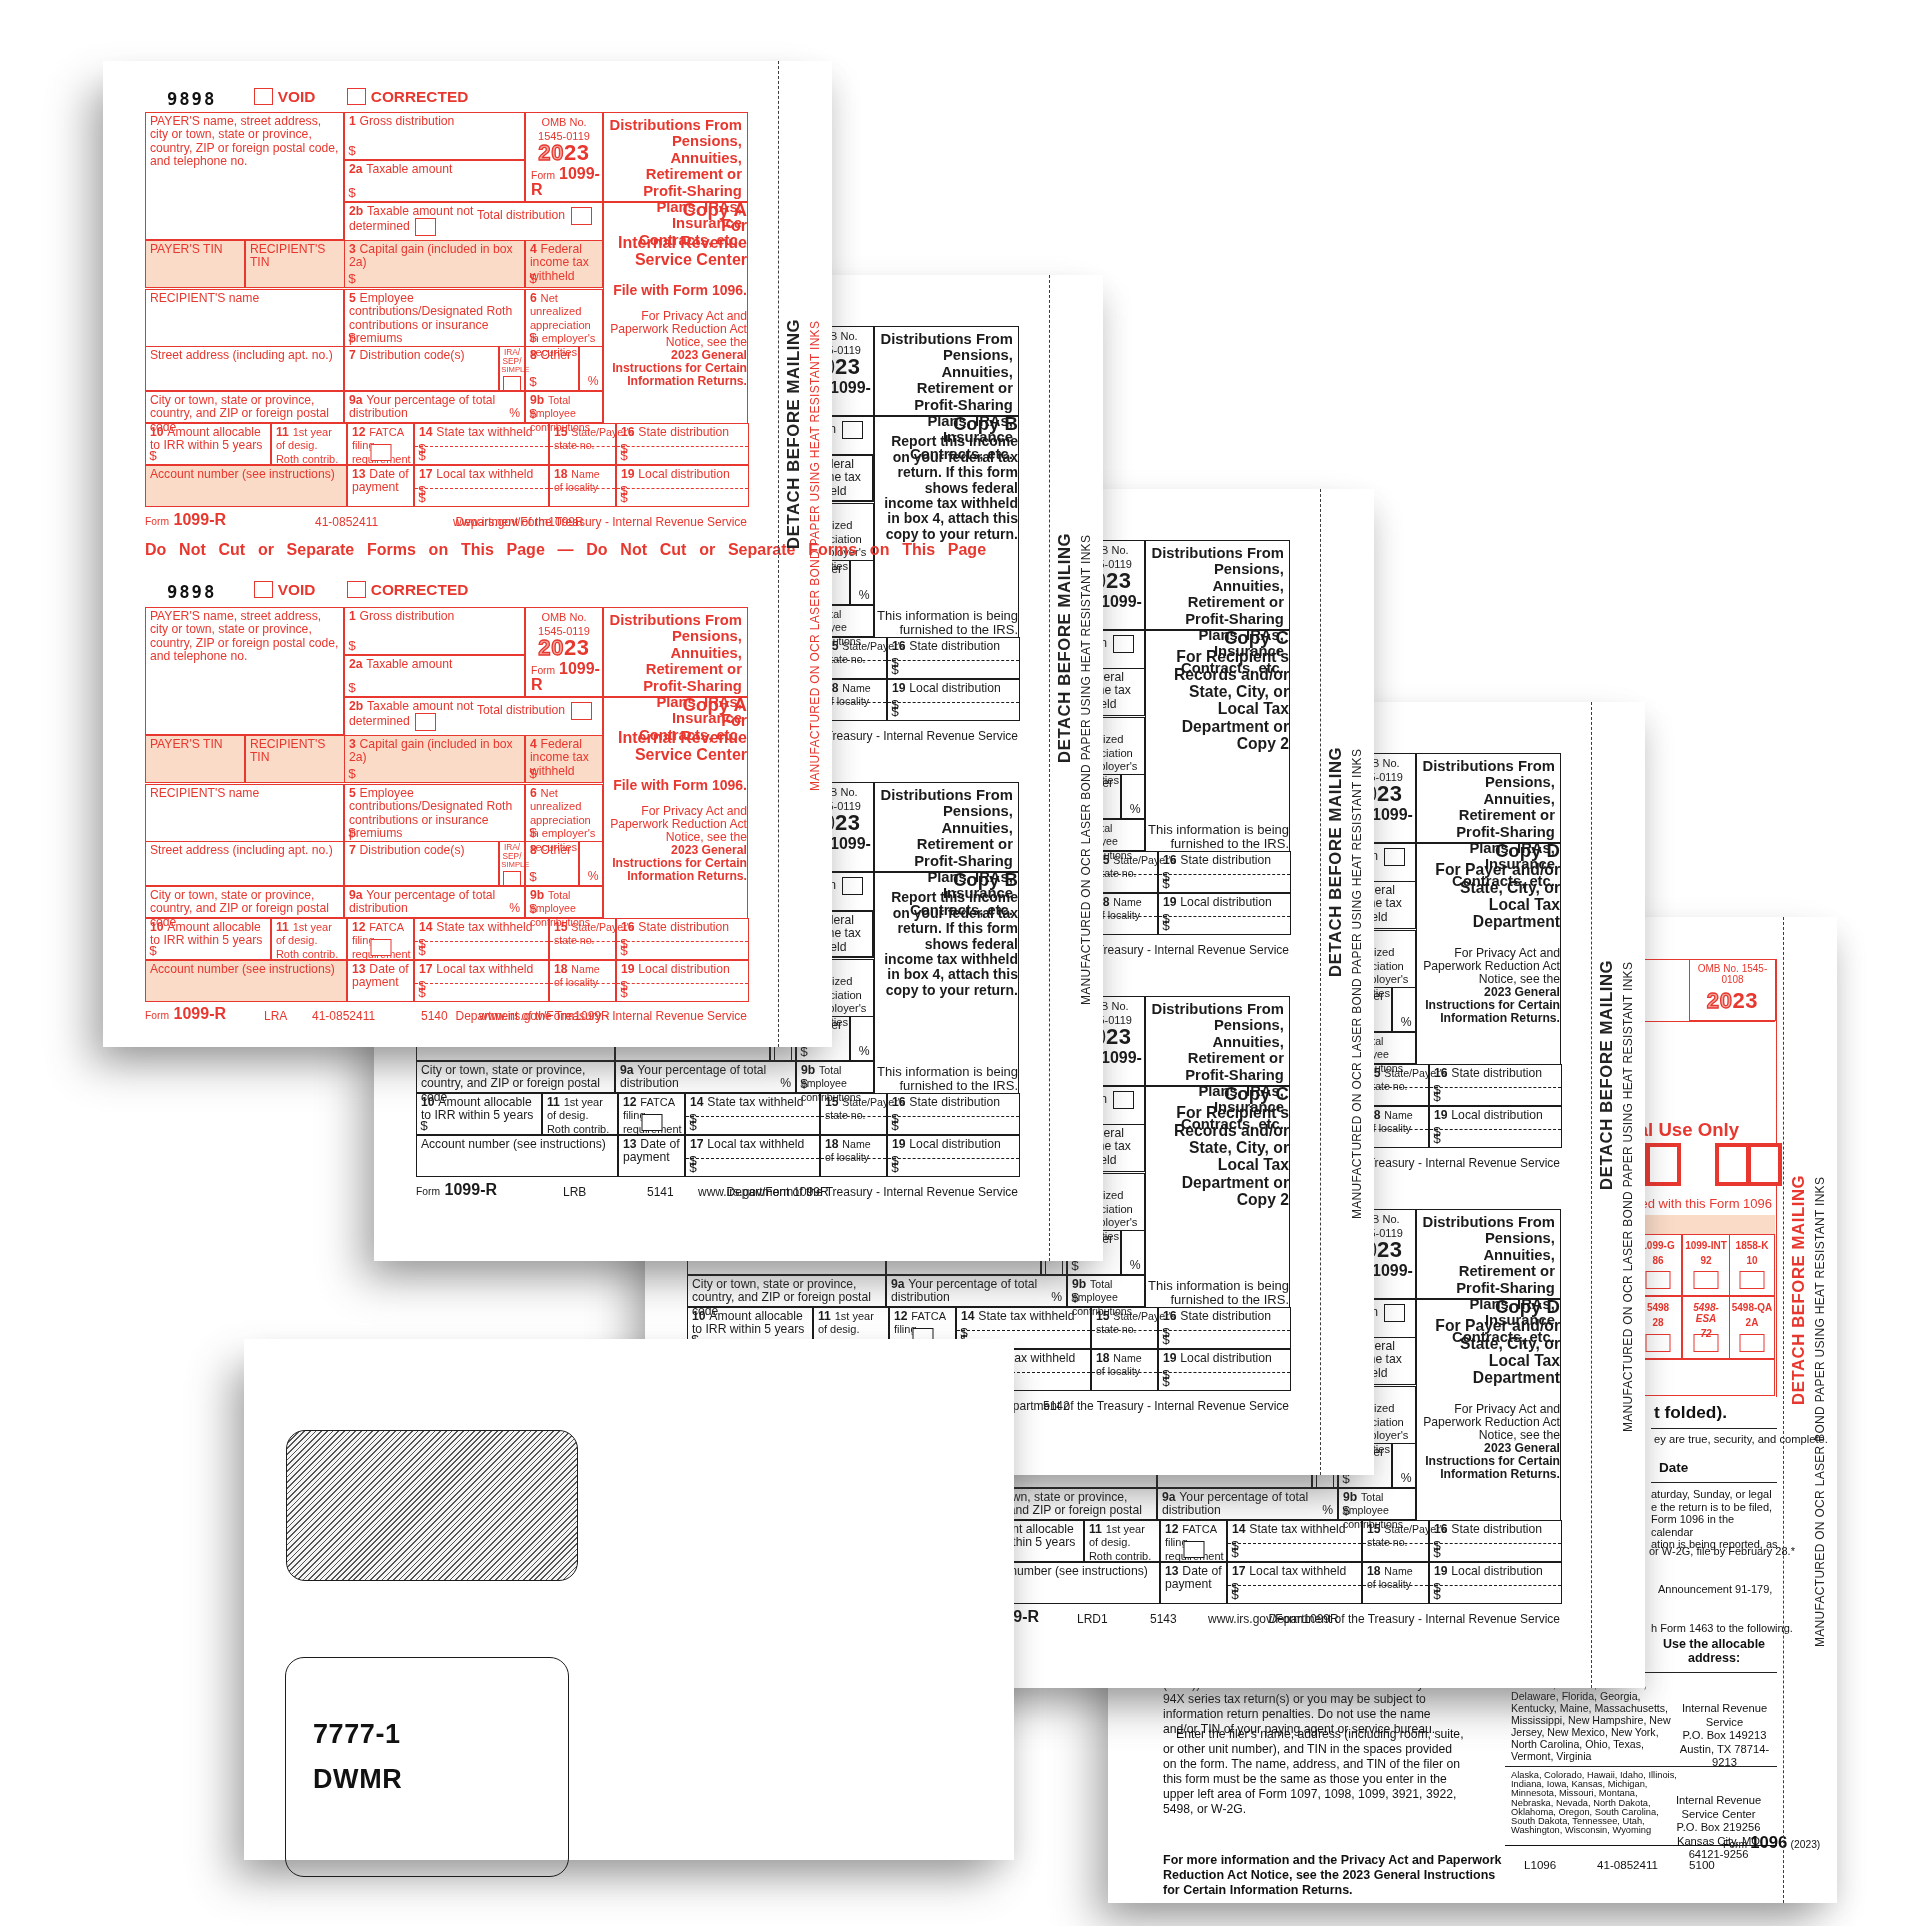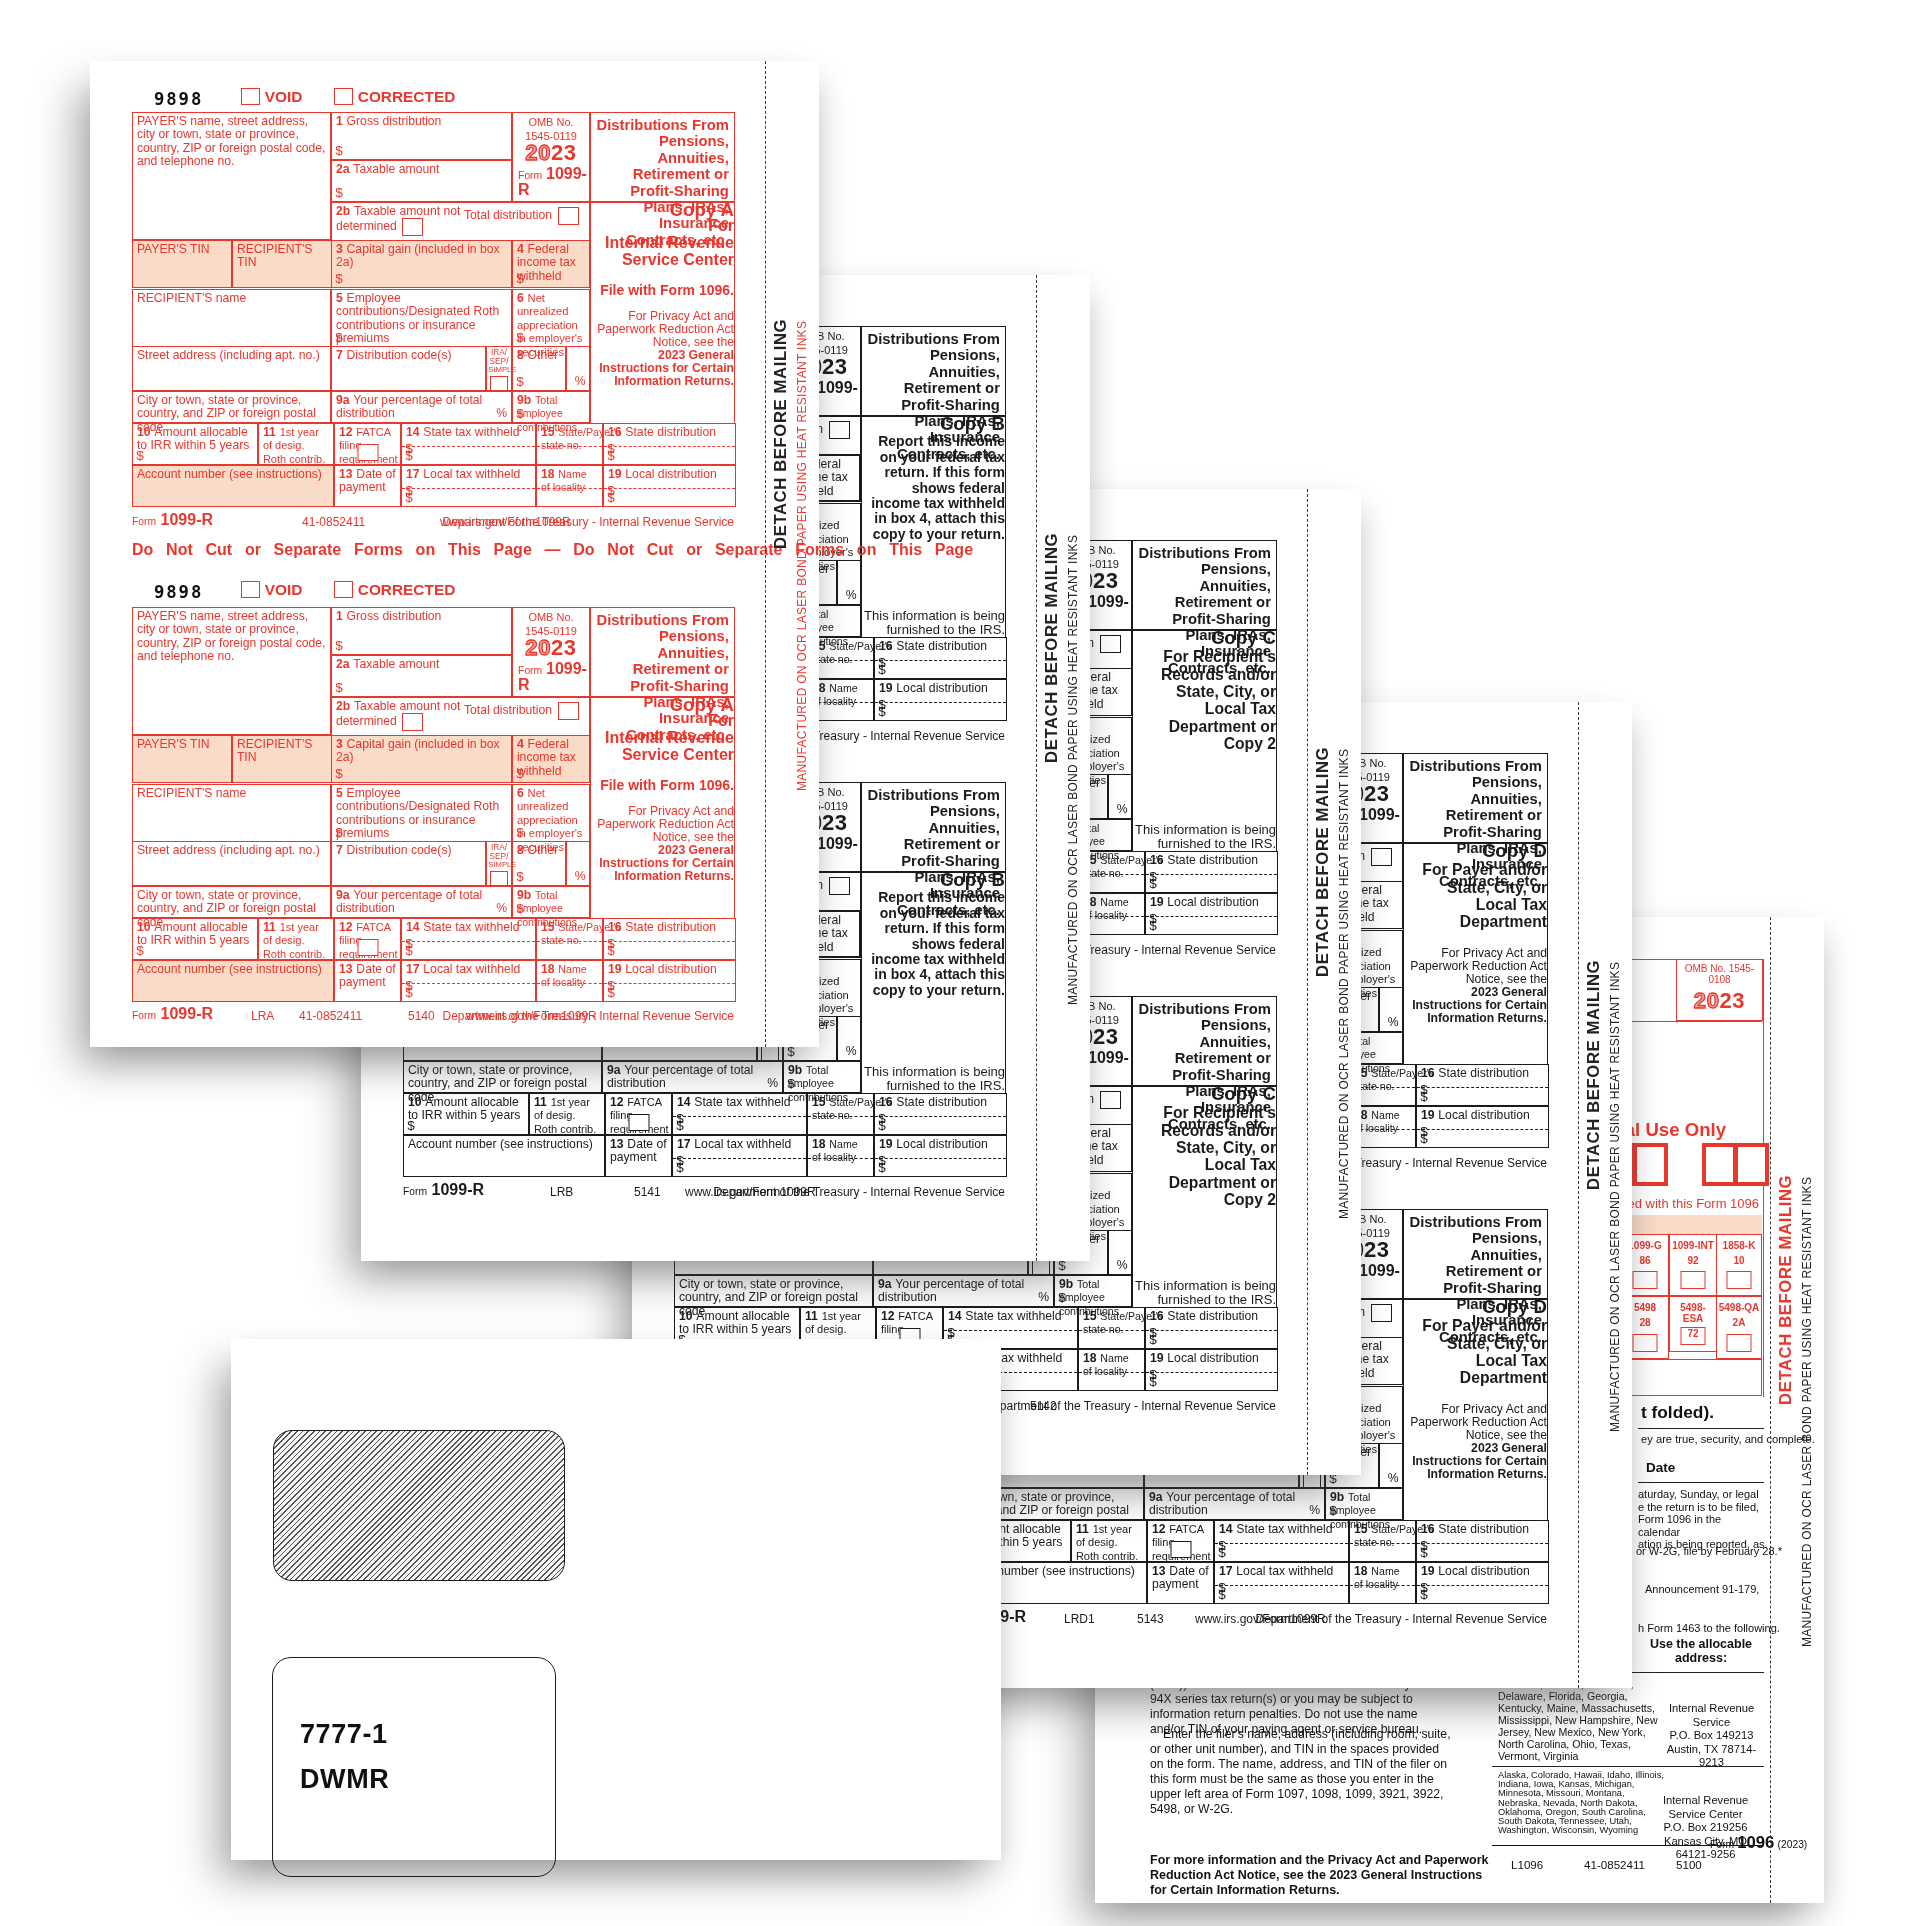--- a/index.html
+++ b/index.html
@@ -1,19 +1,19 @@
 <!DOCTYPE html>
 <html style="font-size:10.3px"><head>
 <meta charset="utf-8">
 <style>
   html,body{margin:0;padding:0;background:#fff;}
   #stage{position:relative;width:1926px;height:1926px;background:#fff;overflow:hidden;
          font-family:"Liberation Sans",sans-serif;}
   .paper{position:absolute;background:#fff;
-         box-shadow:-19px 23px 39px -5.1px rgba(70,70,70,.45), 9px 13px 28px -7.7px rgba(70,70,70,.22);}
+         box-shadow:-19px 23px 39px -5.1px rgba(70,70,70,.45), 9px 13px 28px -7.7px rgba(70,70,70,.22);margin-left:13px;}
   .abs{position:absolute;}
   .tbl{position:absolute;}
   .tbl.red{--c:#e8372e;color:#e8372e;}
   .tbl.blk{--c:#1b1b1b;color:#1b1b1b;}
   .cell{position:absolute;border:1px solid var(--c);padding:1.9px 3.9px;box-sizing:border-box;font-size:12.2px;line-height:13.5px;}
   .cell.thickb{border-width:2.6px;}
   .red .shade{background:#fadbc8;}
   .bnum{font-weight:bold;margin-right:3.9px;}
   .dol{position:absolute;left:3.2px;bottom:1.3px;font-size:13.5px;}
   .dolA{position:absolute;left:3.2px;top:46%;font-size:13.5px;}
@@ -99,21 +99,21 @@
       <div class="gcell" style="left: 621px; top: 317px; width: 46px; height: 62px;">
         <div class="glab">1858-K</div>
         <div class="glab">10</div>
         <div class="gcb"></div>
       </div>
       <div class="gcell" style="left: 526px; top: 379px; width: 48px; height: 63px;">
         <div class="glab">5498</div>
         <div class="glab">28</div>
         <div class="gcb"></div>
       </div>
-      <div class="gcell" style="left: 574px; top: 379px; width: 48px; height: 56px;">
+      <div class="gcell" style="left: 574px; top: 379px; width: 48px; height: 63px; font-style: italic;">
         <div class="glab">5498-ESA</div>
         <div class="glab">72</div>
         <div class="gcb"></div>
       </div>
       <div class="gcell" style="left: 621px; top: 379px; width: 46px; height: 63px;">
         <div class="glab">5498-QA</div>
         <div class="glab">2A</div>
         <div class="gcb"></div>
       </div>
       <div class="gcell" style="left: 282px; top: 442px; width: 385px; height: 37px;"></div>

